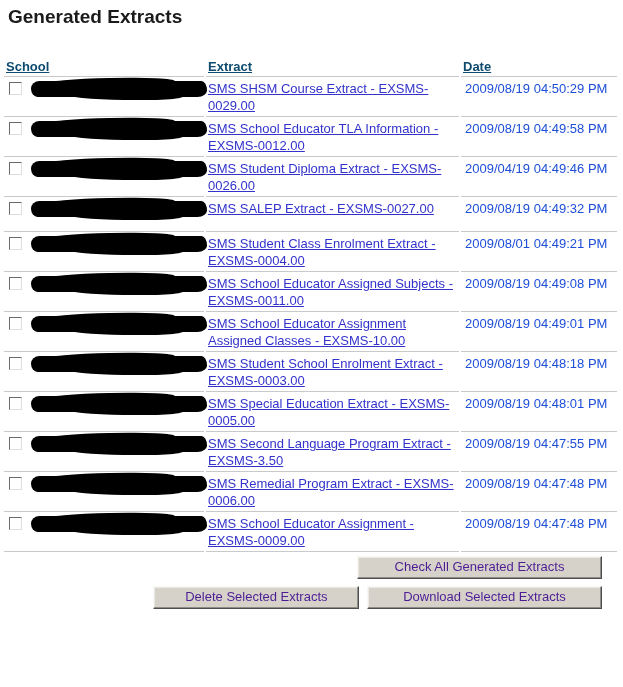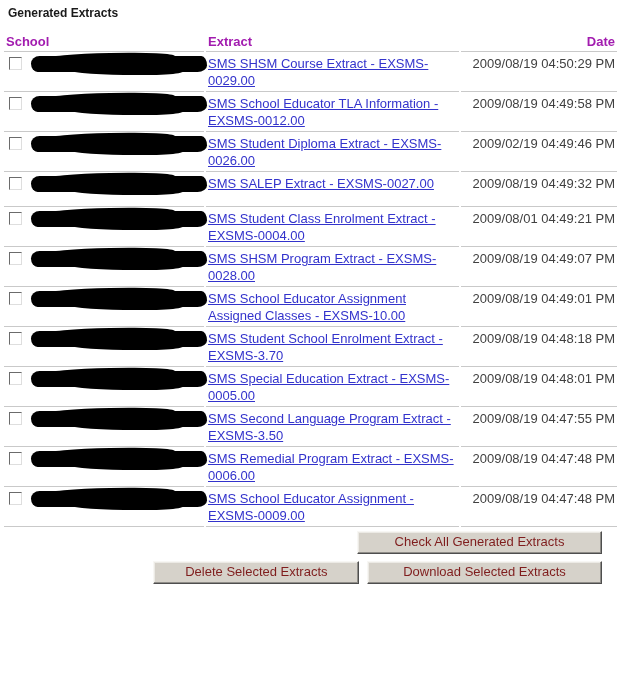--- a/index.html
+++ b/index.html
@@ -8,44 +8,45 @@
     width: 623px; height: 687px;
     background: #ffffff;
     font-family: "Liberation Sans", "DejaVu Sans", sans-serif;
     font-size: 13px;
     color: #000000;
     overflow: hidden;
   }
   .page { padding: 4px 2px 0 2px; }
   .page-title {
     font-weight: bold;
-    font-size: 12px;
+    font-size: 19px;
     color: #1a1a1a;
     padding: 2px 0 0 6px;
-    margin-bottom: 11px;
+    margin-bottom: 28px;
   }
   table.extracts {
     border-collapse: separate;
     border-spacing: 2px;
     width: 617px;
     table-layout: fixed;
   }
   col.c-school  { width: 200px; }
   col.c-extract { width: 253px; }
   col.c-date    { width: 156px; }
   th, td {
     border-bottom: 1px solid #c9c9c9;
     vertical-align: top;
     padding: 1px 2px 2px 2px;
   }
   th { text-align: left; font-size: 13px; padding-bottom: 2px; }
-  th.col-date { text-align: right; margin-top: 6px; }
+  th.col-date { text-align: left; margin-top: 6px; }
   th a.hdr-link {
-    color: #a21caf;
+    color: #0c4a6e;
     font-weight: bold;
+    text-decoration: underline;
     cursor: pointer;
   }
   tbody td { height: 33px; }
   td.col-school { padding-left: 4px; white-space: nowrap; }
   input.row-check {
     -webkit-appearance: none;
     appearance: none;
     width: 13px; height: 13px;
     background: #ffffff;
     border: 1px solid;
@@ -78,30 +79,29 @@
   td.col-extract { line-height: 17px; }
   td.col-extract a.extract-link {
     color: #3333cc;
     text-decoration: underline;
     cursor: pointer;
   }
   td.col-date {
     white-space: nowrap;
     padding-left: 4px;
     padding-top: 2px;
-    color: #404040;
-    text-align: right;
+    color: #1d4ed8;
   }
   .btn-row { text-align: right; padding-right: 19px; }
   .btn-row-1 { margin-top: 2px; }
   .btn-row-2 { margin-top: 7px; }
   button.btn {
     font-family: "Liberation Sans", "DejaVu Sans", sans-serif;
     font-size: 13px;
-    color: #7f1d1d;
+    color: #4c1d95;
     height: 23px;
     background: #d6d2ca;
     border: 1px solid;
     border-color: #f8f7f4 #4e4e4e #4e4e4e #f8f7f4;
     box-shadow: inset -1px -1px 0 #8f8d88, inset 1px 1px 0 #eceae5;
     padding: 0 6px 2px 6px;
     cursor: pointer;
   }
   .btn-check-all { width: 245px; }
   .btn-delete   { width: 206px; }
@@ -157,21 +157,21 @@
     </tr>
 
     <tr>
       <td class="col-school">
         <input type="checkbox" class="row-check" style="">
         <span class="redacted"></span>
       </td>
       <td class="col-extract">
         <a class="extract-link">SMS Student Diploma Extract - EXSMS-0026.00</a>
       </td>
-      <td class="col-date">2009/02/19 04:49:46 PM</td>
+      <td class="col-date">2009/04/19 04:49:46 PM</td>
     </tr>
 
     <tr>
       <td class="col-school">
         <input type="checkbox" class="row-check" style="">
         <span class="redacted"></span>
       </td>
       <td class="col-extract">
         <a class="extract-link">SMS SALEP Extract - EXSMS-0027.00</a>
       </td>
@@ -182,51 +182,51 @@
       <td class="col-school">
         <input type="checkbox" class="row-check" style="">
         <span class="redacted"></span>
       </td>
       <td class="col-extract">
         <a class="extract-link">SMS Student Class Enrolment Extract - EXSMS-0004.00</a>
       </td>
       <td class="col-date">2009/08/01 04:49:21 PM</td>
     </tr>
 
-
-    <tr>
-      <td class="col-school">
-        <input type="checkbox" class="row-check" style="">
-        <span class="redacted"></span>
-      </td>
-      <td class="col-extract">
-        <a class="extract-link">SMS SHSM Program Extract - EXSMS-0028.00</a>
-      </td>
-      <td class="col-date">2009/08/19 04:49:07 PM</td>
-    </tr>
+    <tr>
+      <td class="col-school">
+        <input type="checkbox" class="row-check" style="">
+        <span class="redacted"></span>
+      </td>
+      <td class="col-extract">
+        <a class="extract-link">SMS School Educator Assigned Subjects - EXSMS-0011.00</a>
+      </td>
+      <td class="col-date">2009/08/19 04:49:08 PM</td>
+    </tr>
+
 
     <tr>
       <td class="col-school">
         <input type="checkbox" class="row-check" style="">
         <span class="redacted"></span>
       </td>
       <td class="col-extract">
         <a class="extract-link">SMS School Educator Assignment Assigned Classes - EXSMS-10.00</a>
       </td>
       <td class="col-date">2009/08/19 04:49:01 PM</td>
     </tr>
 
 
     <tr>
       <td class="col-school">
         <input type="checkbox" class="row-check" style="">
         <span class="redacted"></span>
       </td>
       <td class="col-extract">
-        <a class="extract-link">SMS Student School Enrolment Extract - EXSMS-3.70</a>
+        <a class="extract-link">SMS Student School Enrolment Extract - EXSMS-0003.00</a>
       </td>
       <td class="col-date">2009/08/19 04:48:18 PM</td>
     </tr>
 
 
     <tr>
       <td class="col-school">
         <input type="checkbox" class="row-check" style="">
         <span class="redacted"></span>
       </td>

